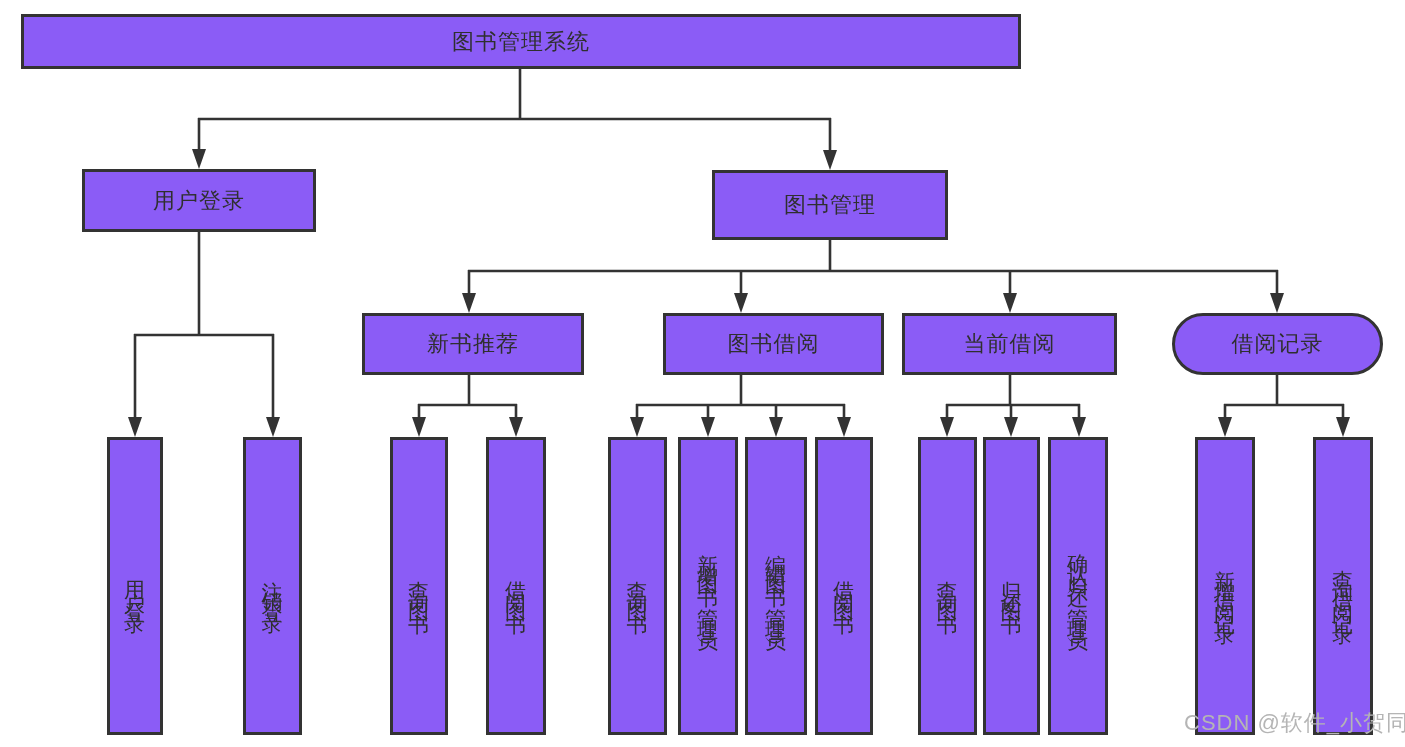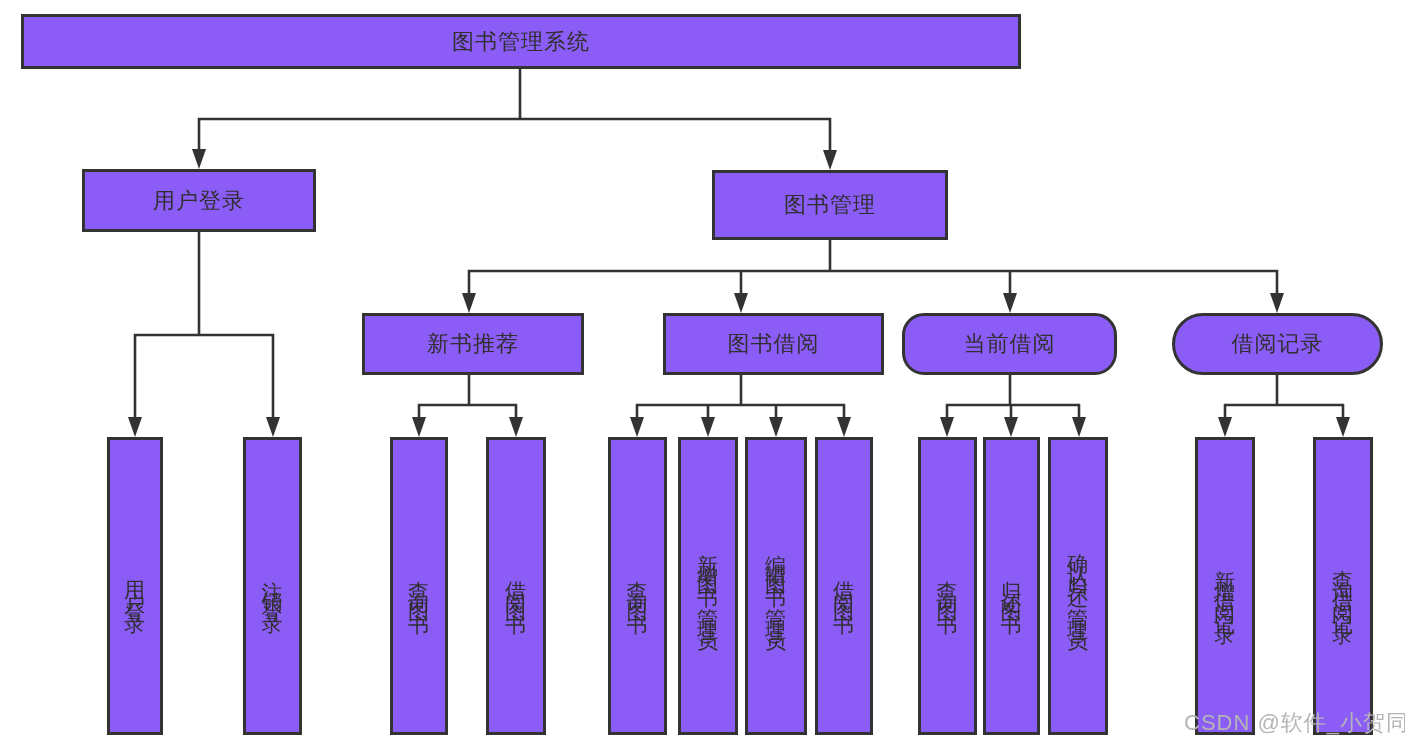--- a/index.html
+++ b/index.html
@@ -123,21 +123,21 @@
   <div class="node h" style="left:712px;top:170px;width:236px;height:70px;">
     <span>图书管理</span>
   </div>
 
   <div class="node h" style="left:362px;top:313px;width:222px;height:62px;">
     <span>新书推荐</span>
   </div>
   <div class="node h" style="left:631px;top:313px;width:221px;height:62px;margin-left:32px;">
     <span>图书借阅</span>
   </div>
-  <div class="node h" style="left:902px;top:313px;width:215px;height:62px;border-radius:22px;">
+  <div class="node h" style="left:902px;top:313px;width:215px;height:62px;">
     <span>当前借阅</span>
   </div>
   <div class="node h" style="left:1172px;top:313px;width:211px;height:62px;border-radius:31px;">
     <span>借阅记录</span>
   </div>
 
   <div class="node v" style="left:107px;top:437px;width:56px;height:298px;">
     <span>用户登录</span>
   </div>
   <div class="node v" style="left:243px;top:437px;width:59px;height:298px;">

